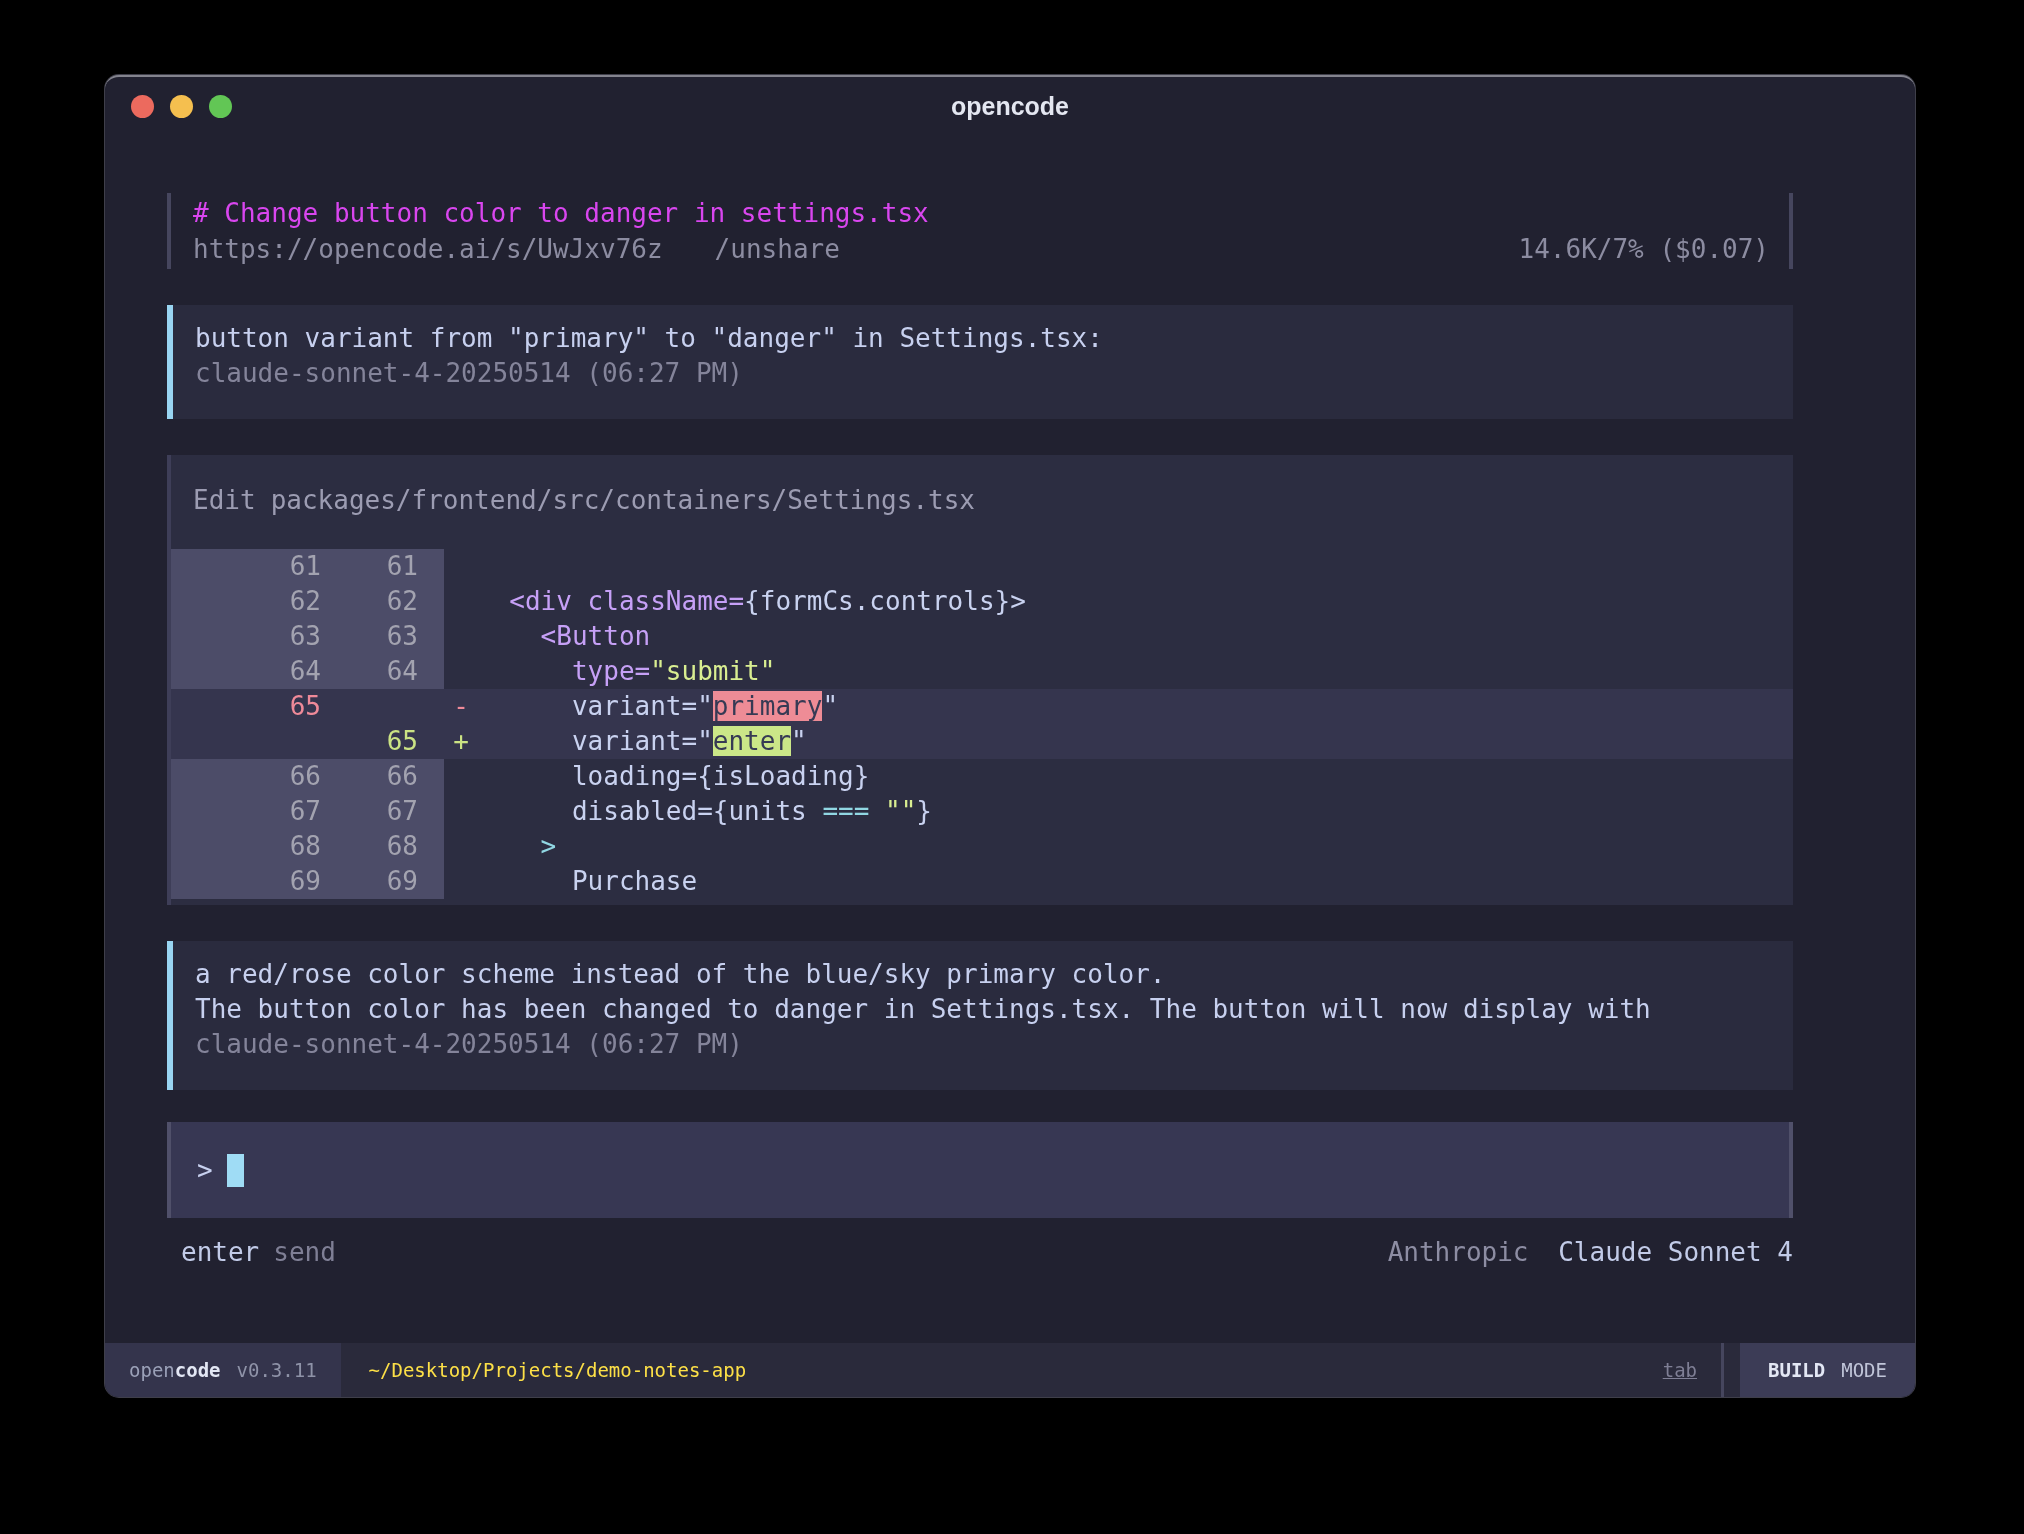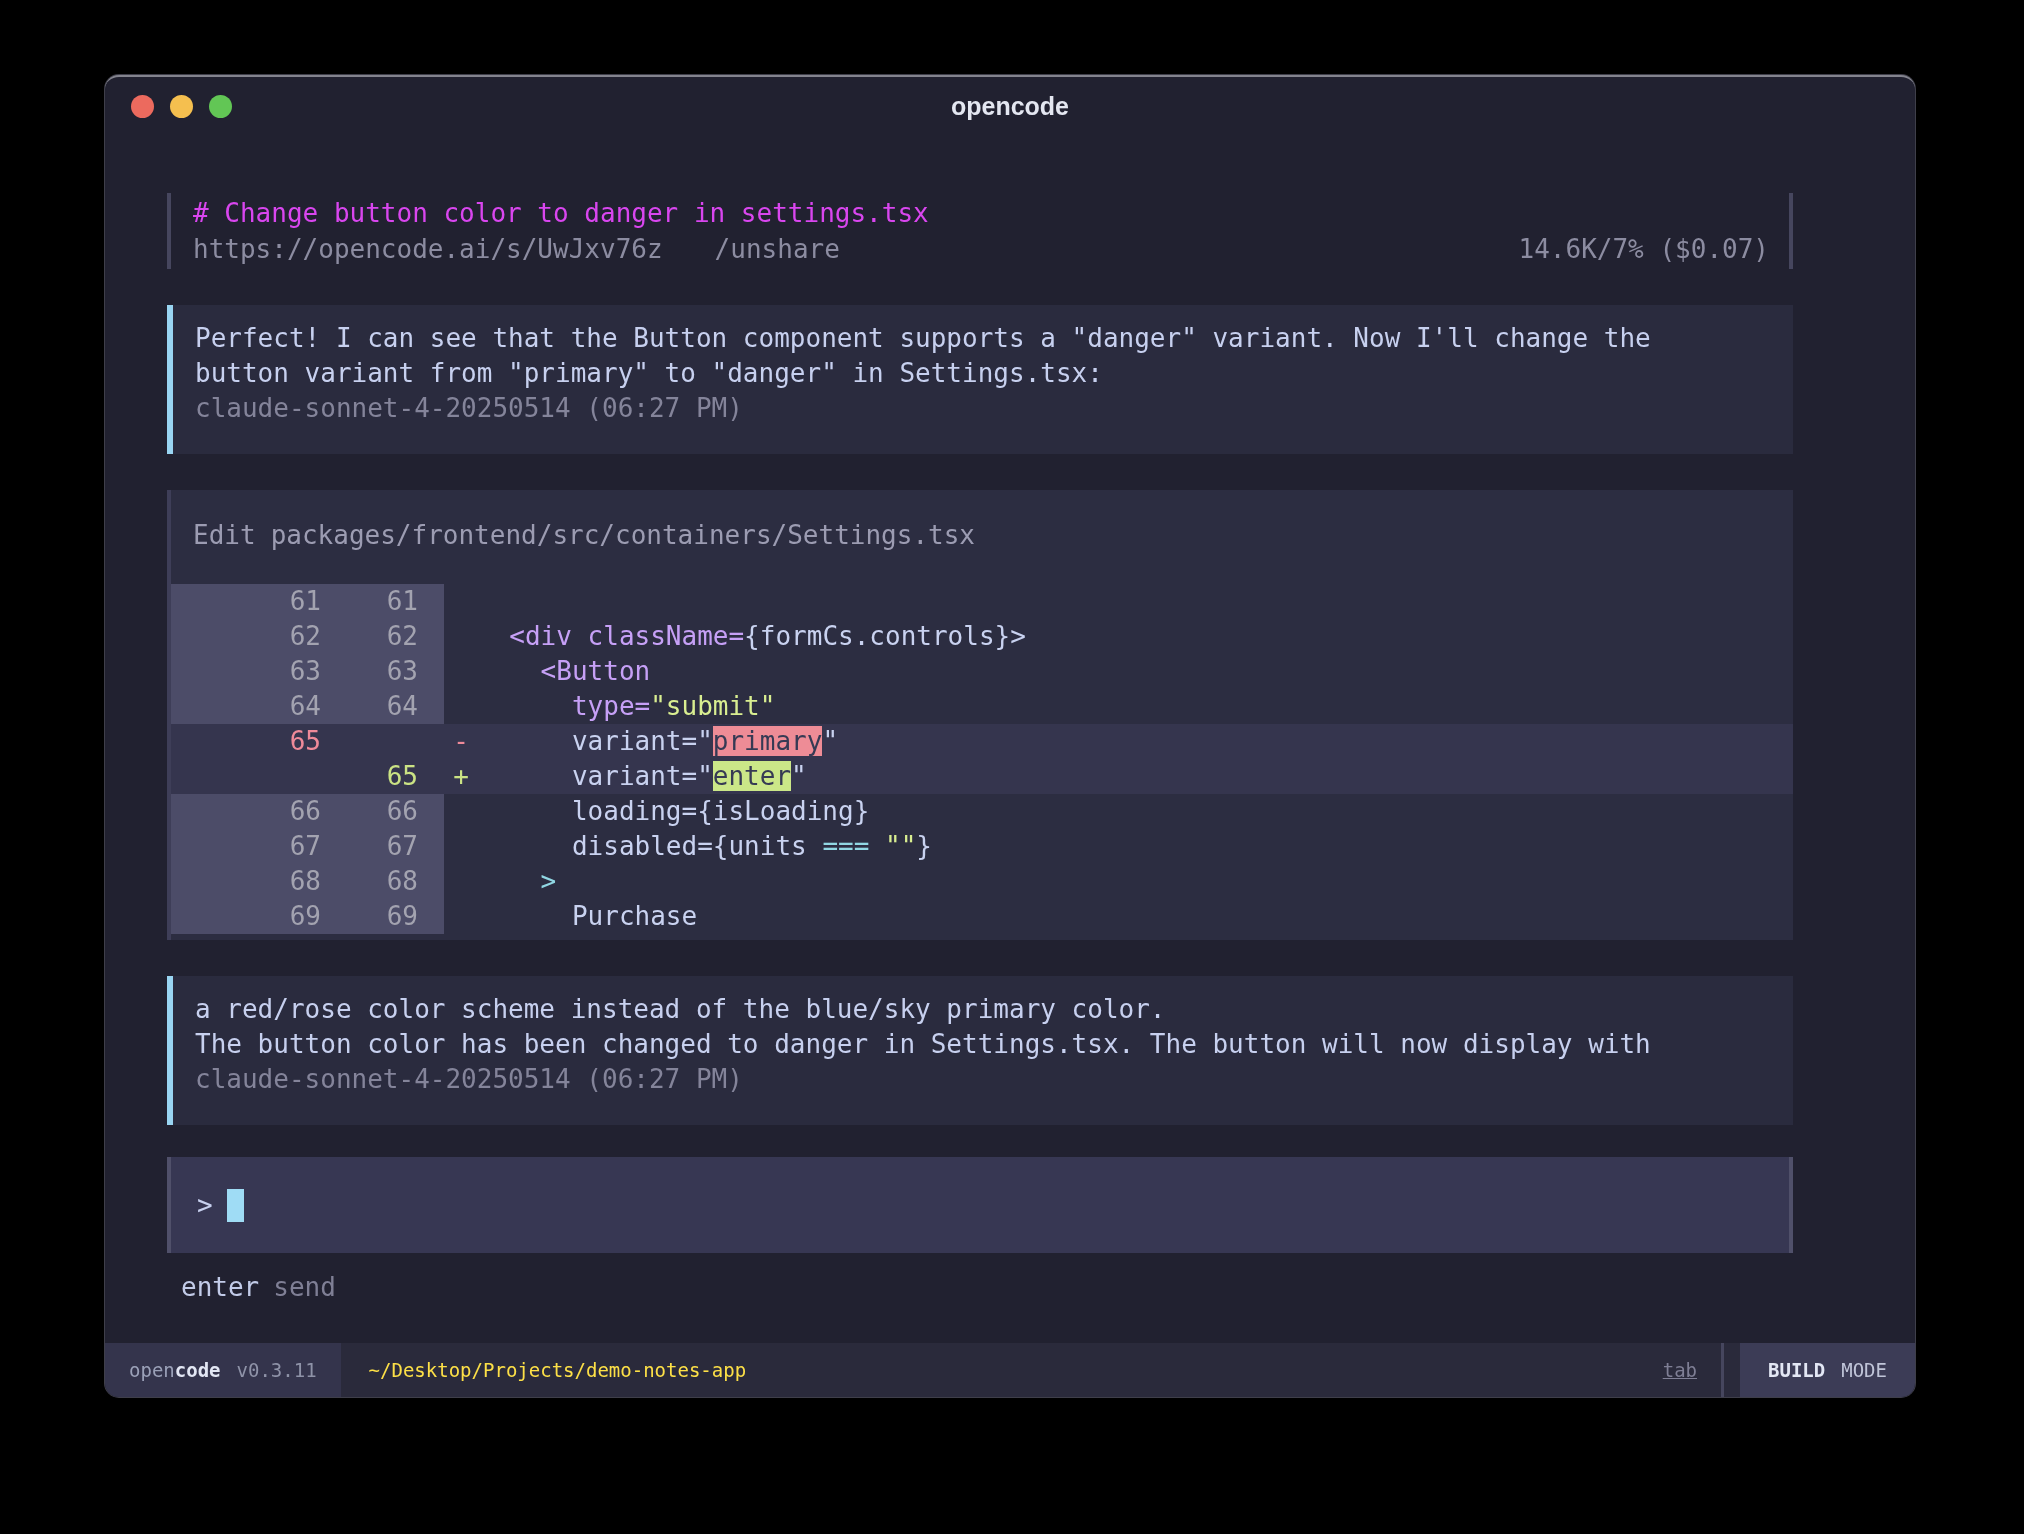--- a/index.html
+++ b/index.html
@@ -101,21 +101,20 @@
           <span class="h-url">https://opencode.ai/s/UwJxv76z</span>
           <span class="h-share">/unshare</span>
           <span class="h-stats">14.6K/7% ($0.07)</span>
         </div>
       </div>
       <div class="vbar"></div>
     </div>
 
     <div class="message">
       <div class="msg-lines">
-          <div>Perfect! I can see that the Button component supports a "danger" variant. Now I'll change the</div>
           <div>button variant from "primary" to "danger" in Settings.tsx:</div>
         </div>
       <div class="msg-meta">claude-sonnet-4-20250514 (06:27 PM)</div>
     </div>
 
     <div class="tool-panel">
       <div class="tool-header">
         <span>Edit</span><span class="tool-file">packages/frontend/src/containers/Settings.tsx</span>
       </div>
       <div class="diff">
@@ -211,20 +210,24 @@
     </div>
 
     <div class="input-panel">
       <span class="prompt-symbol">&gt;</span>
       <span class="cursor"></span>
     </div>
 
     <div class="hints">
       <span class="hint-key">enter</span>
       <span class="hint-act">send</span>
+      <span class="hint-right">
+        <span class="hint-provider">Anthropic</span>
+        <span class="hint-model">Claude Sonnet 4</span>
+      </span>
     </div>
 
   </div>
 
   <div class="statusbar">
     <div class="sb-seg-left">
       <span class="sb-open">open</span>
         <span class="sb-code">code</span>
       <span class="sb-ver">v0.3.11</span>
     </div>

